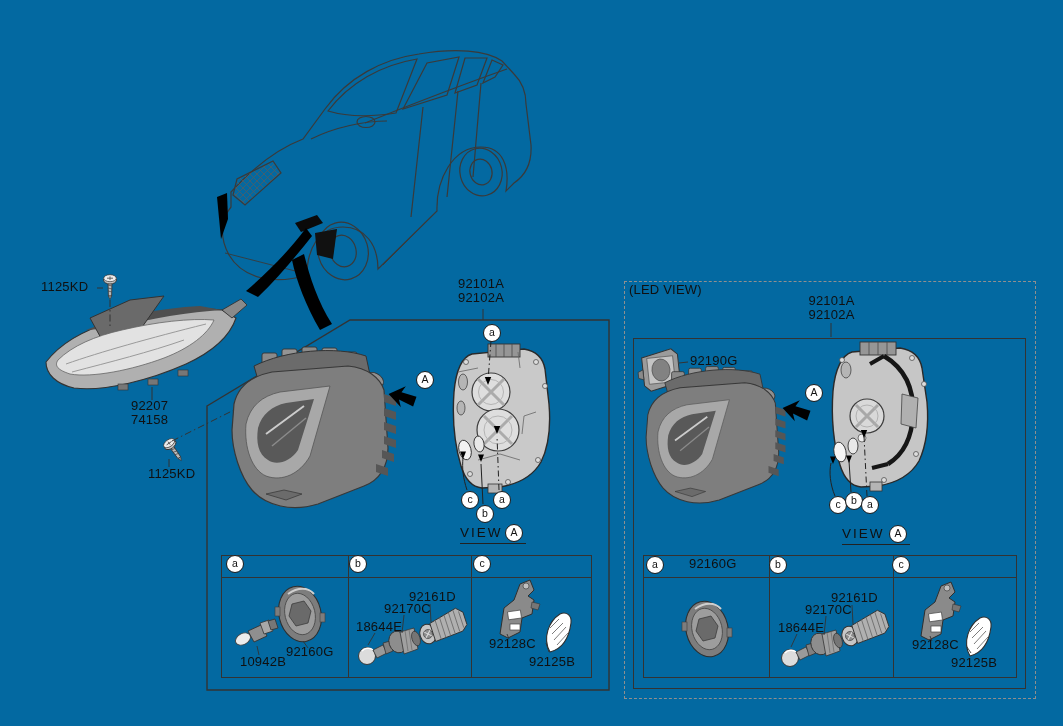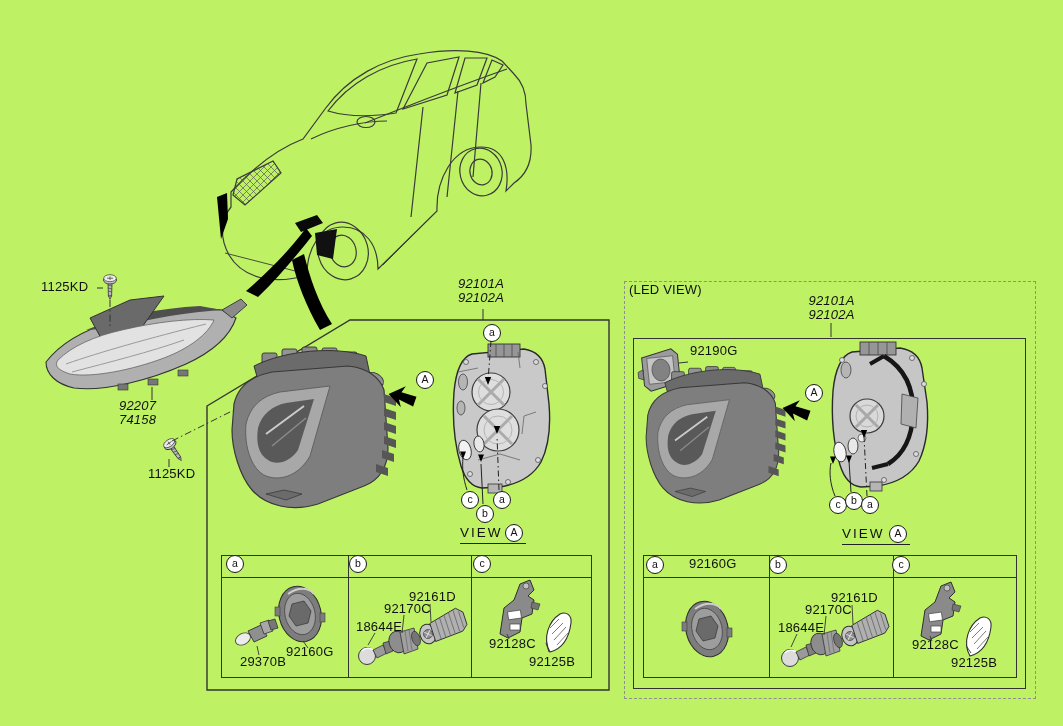--- a/index.html
+++ b/index.html
@@ -1,21 +1,21 @@
 <!DOCTYPE html>
 <html><head>
 <meta charset="utf-8">
 <style>
   html,body{margin:0;padding:0;background:#fff;}
-  #stage{position:relative;width:1063px;height:726px;background:#bef264;overflow:hidden;
+  #stage{position:relative;width:1063px;height:726px;background:#0369a1;overflow:hidden;
          font-family:"Liberation Sans",sans-serif;color:#111;}
   #art{position:absolute;left:0;top:0;z-index:1;}
   .lbl{position:absolute;z-index:3;font-size:13px;line-height:14px;letter-spacing:.2px;
        color:#101010;white-space:nowrap;}
-  .lbl2{text-align:center;font-style:italic;}
+  .lbl2{text-align:center;}
   .lbl2 span{display:block;}
   .circ{position:absolute;z-index:3;width:16px;height:16px;border:1.3px solid #1b1b1b;
         border-radius:50%;background:#fff;font-size:10.5px;line-height:15px;text-align:center;
         color:#101010;}
   .viewrow{position:absolute;z-index:3;font-size:13.5px;letter-spacing:2px;color:#101010;
         border-bottom:1.3px solid #222;padding-bottom:3px;}
   .solidbox{position:absolute;z-index:2;border:1.3px solid #333;background:transparent;}
   .dashbox{position:absolute;z-index:2;border:1.6px dashed #8f8f8f;background:transparent;}
   .tbl{position:absolute;z-index:2;border:1.3px solid #333;}
   .tbl .vline{position:absolute;top:0;bottom:0;border-left:1.2px solid #333;}
@@ -275,51 +275,51 @@
   <div class="vline" style="left:249px;"></div>
 </div>
 
 <div class="tbl" style="left:643px;top:555px;width:372px;height:121px;">
   <div class="hline"></div>
   <div class="vline" style="left:125px;"></div>
   <div class="vline" style="left:249px;"></div>
 </div>
 
 <div class="lbl" style="left:41px;top:280px;">1125KD</div>
-<div class="lbl lbl2" style="left:119px;top:399px;">
+<div class="lbl lbl2" style="left:131px;top:399px;">
   <span>92207</span>
   <span>74158</span>
 </div>
 <div class="lbl" style="left:148px;top:467px;">1125KD</div>
 
 <div class="lbl lbl2" style="left:451px;top:277px;width:60px;">
   <span>92101A</span>
   <span>92102A</span>
 </div>
 <div class="circ" style="left:416px;top:371px;">A</div>
 <div class="circ" style="left:483px;top:324px;">a</div>
 <div class="circ" style="left:461px;top:491px;">c</div>
 <div class="circ" style="left:476px;top:505px;">b</div>
 <div class="circ" style="left:493px;top:491px;">a</div>
 <div class="viewrow" style="left:460px;top:525px;width:66px;"><span>VIEW</span></div>
 <div class="circ" style="left:505px;top:524px;">A</div>
 
 <div class="circ" style="left:226px;top:555px;">a</div>
 <div class="circ" style="left:349px;top:555px;">b</div>
 <div class="circ" style="left:473px;top:555px;">c</div>
-<div class="lbl" style="left:240px;top:655px;">29370B</div>
+<div class="lbl" style="left:240px;top:655px;">10942B</div>
 <div class="lbl" style="left:286px;top:645px;">92160G</div>
 <div class="lbl" style="left:356px;top:620px;">18644E</div>
 <div class="lbl" style="left:384px;top:602px;">92170C</div>
 <div class="lbl" style="left:409px;top:590px;">92161D</div>
 <div class="lbl" style="left:489px;top:637px;">92128C</div>
 <div class="lbl" style="left:529px;top:655px;">92125B</div>
 
 <div class="lbl" style="left:629px;top:283px;">(LED VIEW)</div>
-<div class="lbl" style="left:690px;top:344px;">92190G</div>
+<div class="lbl" style="left:690px;top:354px;">92190G</div>
 <div class="lbl lbl2" style="left:801px;top:294px;width:61px;">
   <span>92101A</span>
   <span>92102A</span>
 </div>
 <div class="circ" style="left:805px;top:384px;">A</div>
 <div class="circ" style="left:829px;top:496px;">c</div>
 <div class="circ" style="left:845px;top:492px;">b</div>
 <div class="circ" style="left:861px;top:496px;">a</div>
 <div class="viewrow" style="left:842px;top:526px;width:68px;"><span>VIEW</span></div>
 <div class="circ" style="left:889px;top:525px;">A</div>

